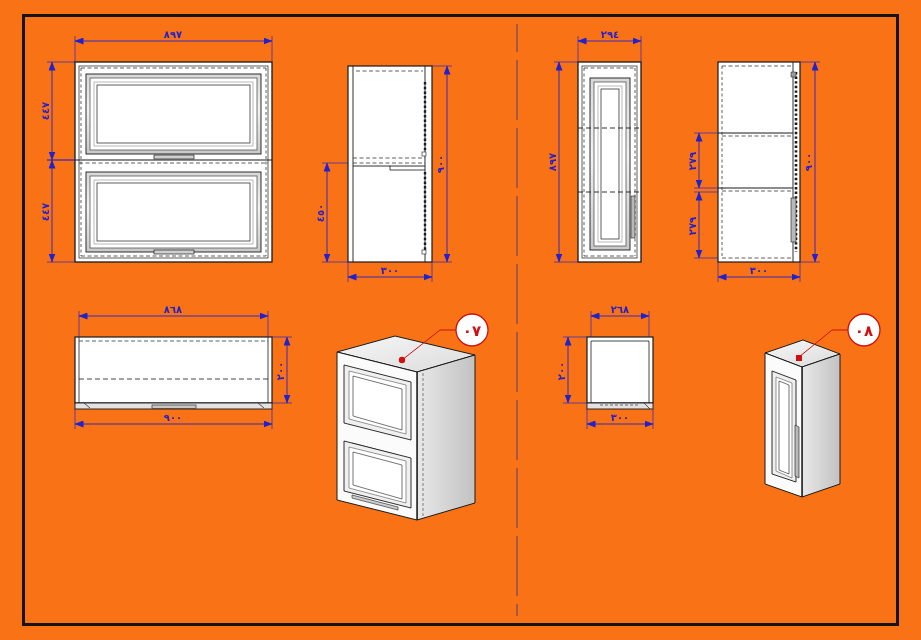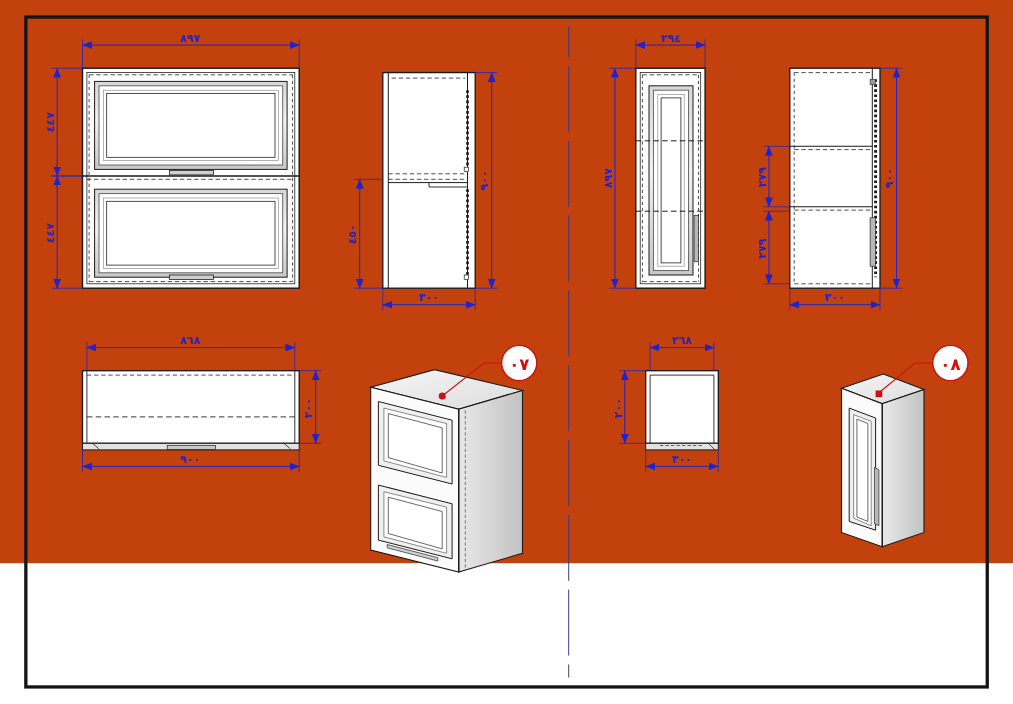--- a/index.html
+++ b/index.html
@@ -1,17 +1,17 @@
 <!DOCTYPE html>
 <html><head>
 <meta charset="utf-8">
 <style>
   html,body{margin:0;padding:0;background:#fff;}
   body{width:921px;height:640px;font-family:"DejaVu Sans",sans-serif;overflow:hidden;}
-  #sheet{position:relative;width:921px;height:512px;background:#c2410c;box-sizing:border-box;padding-left:24px;}
+  #sheet{position:relative;width:921px;height:640px;background:#f97316;box-sizing:border-box;padding-left:24px;}
   .border-outer{position:absolute;left:22px;top:14px;width:877px;height:612px;border:3px solid #141414;box-sizing:border-box;}
   .svgroot{position:absolute;left:0;top:0;width:921px;height:640px;}
   .dimtxt{fill:#2222cc;font-family:"DejaVu Sans",sans-serif;font-size:10px;font-weight:bold;letter-spacing:0px;}
   .balloontxt{fill:#d01010;font-family:"DejaVu Sans",sans-serif;font-size:15px;font-weight:bold;}
 </style>
 </head>
 <body>
 
 <div id="sheet">
   <div class="border-outer"></div>

